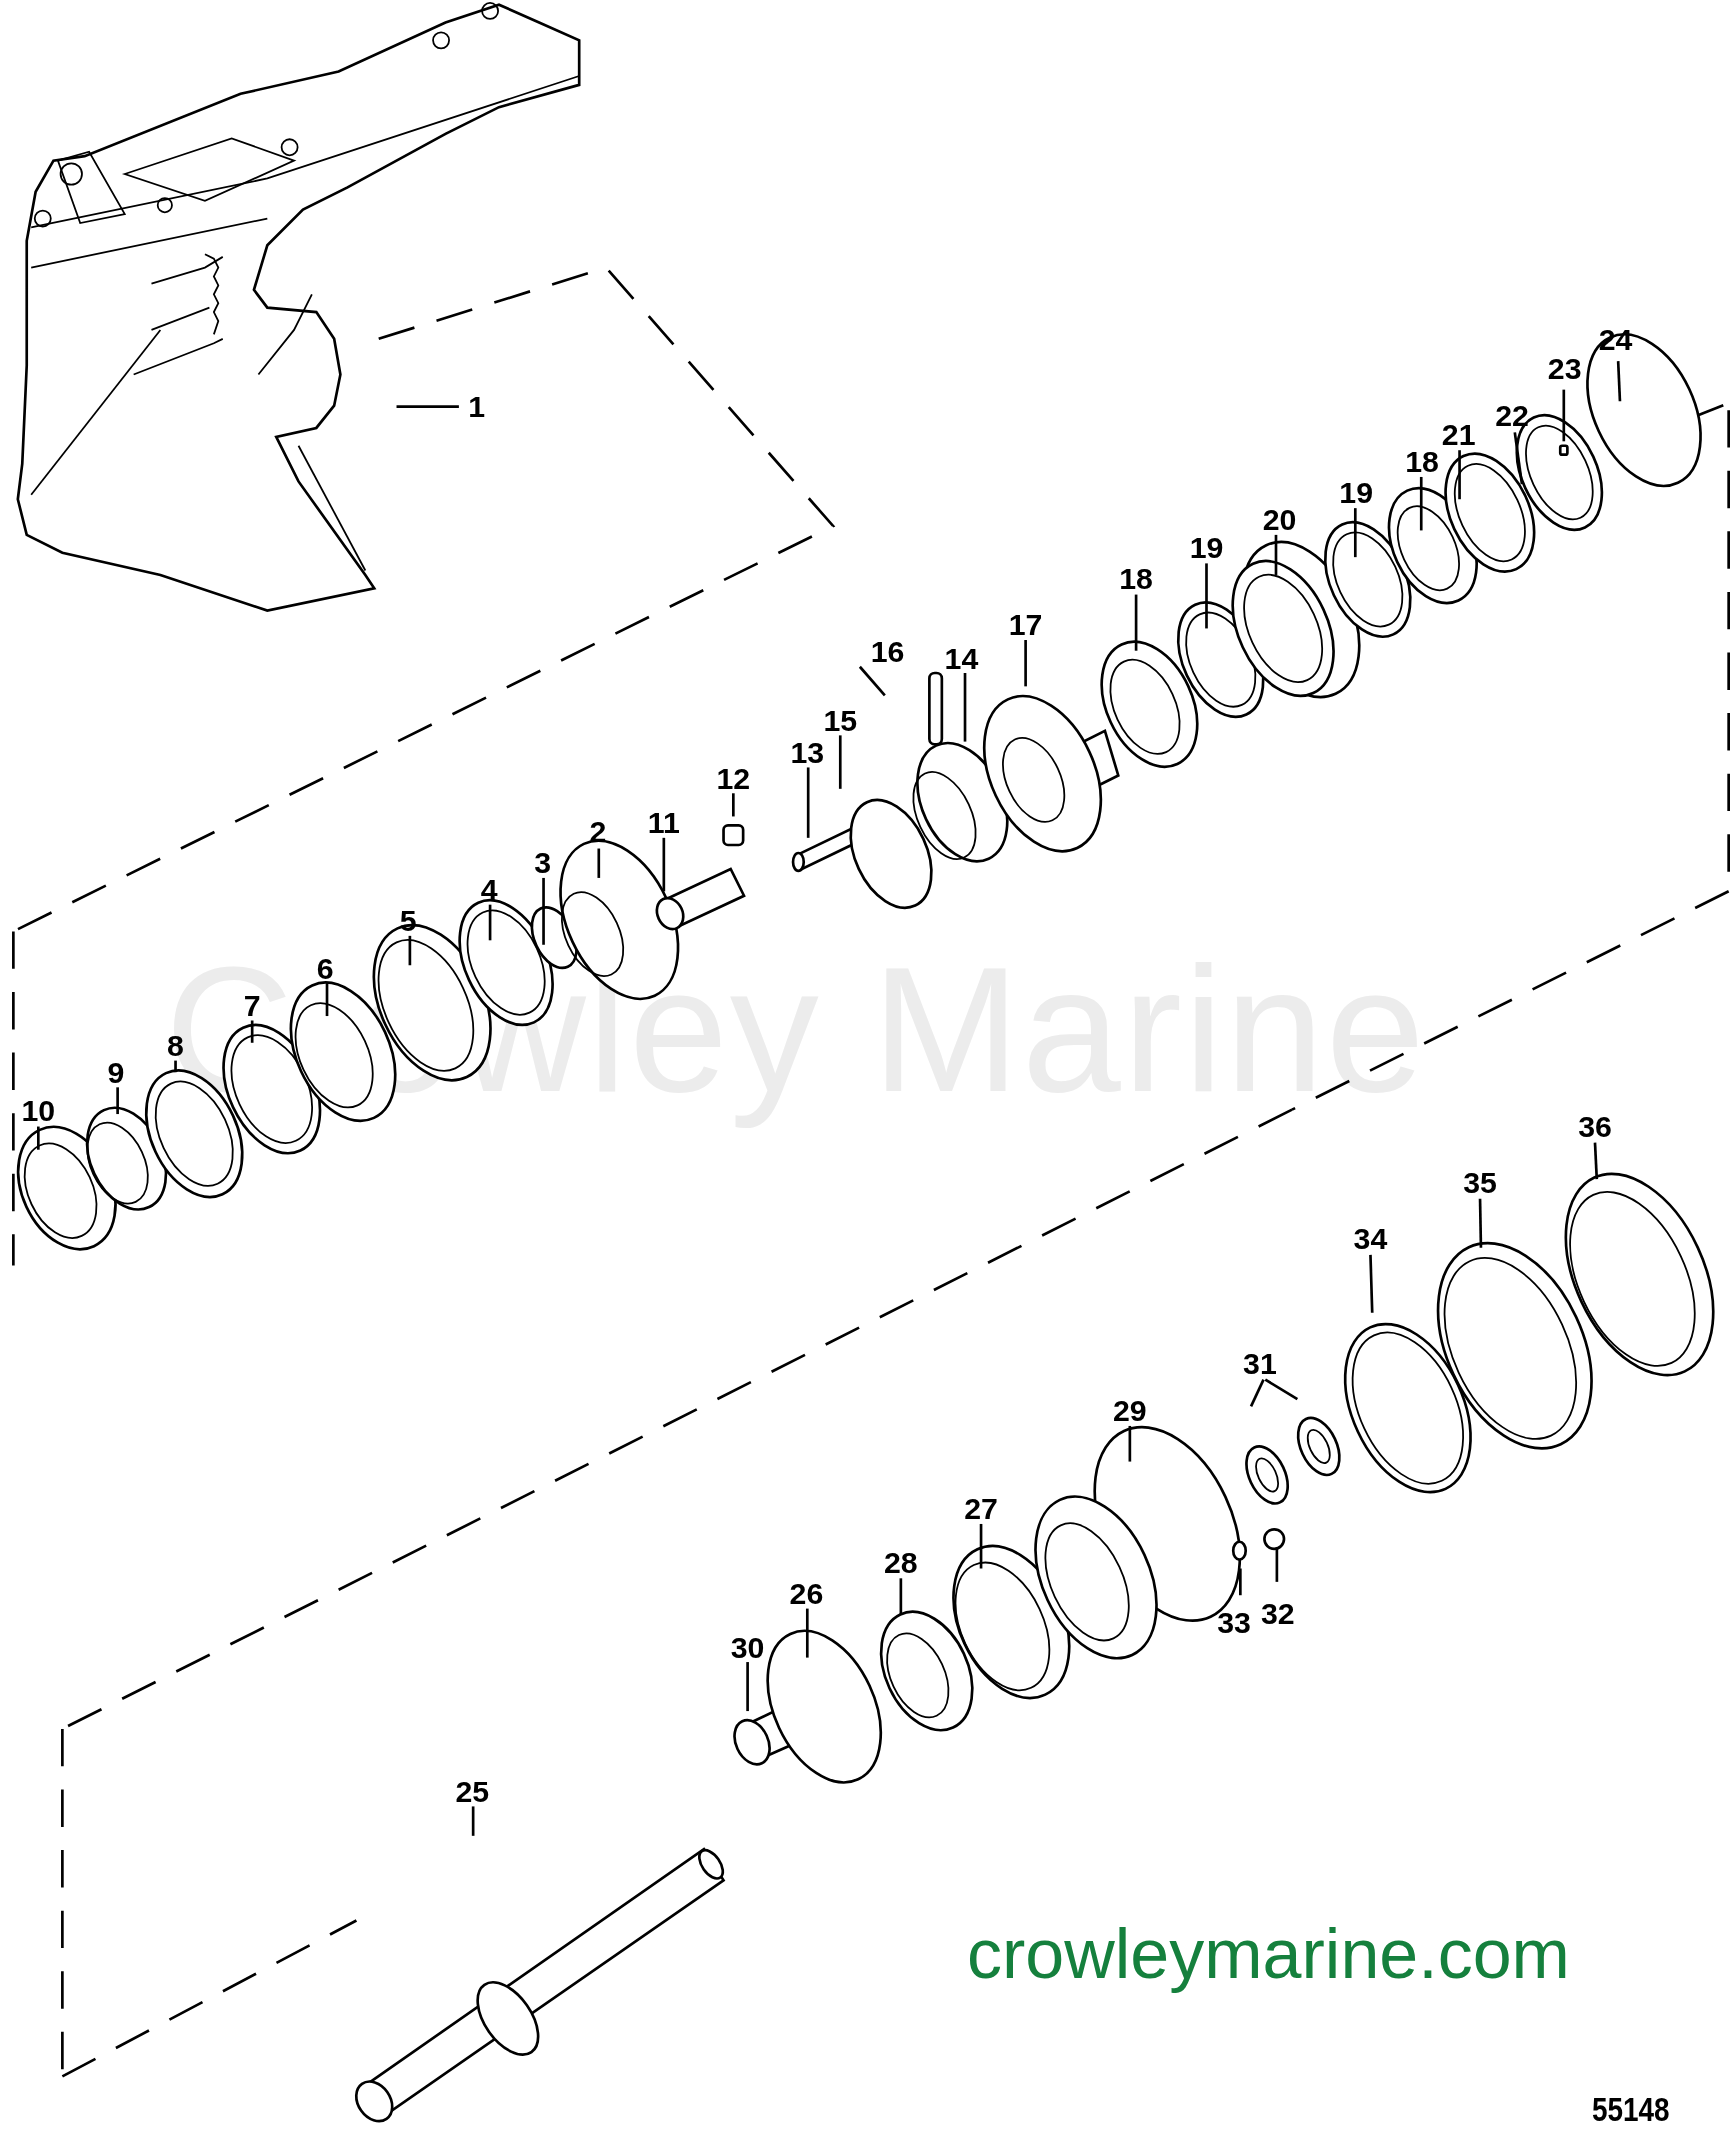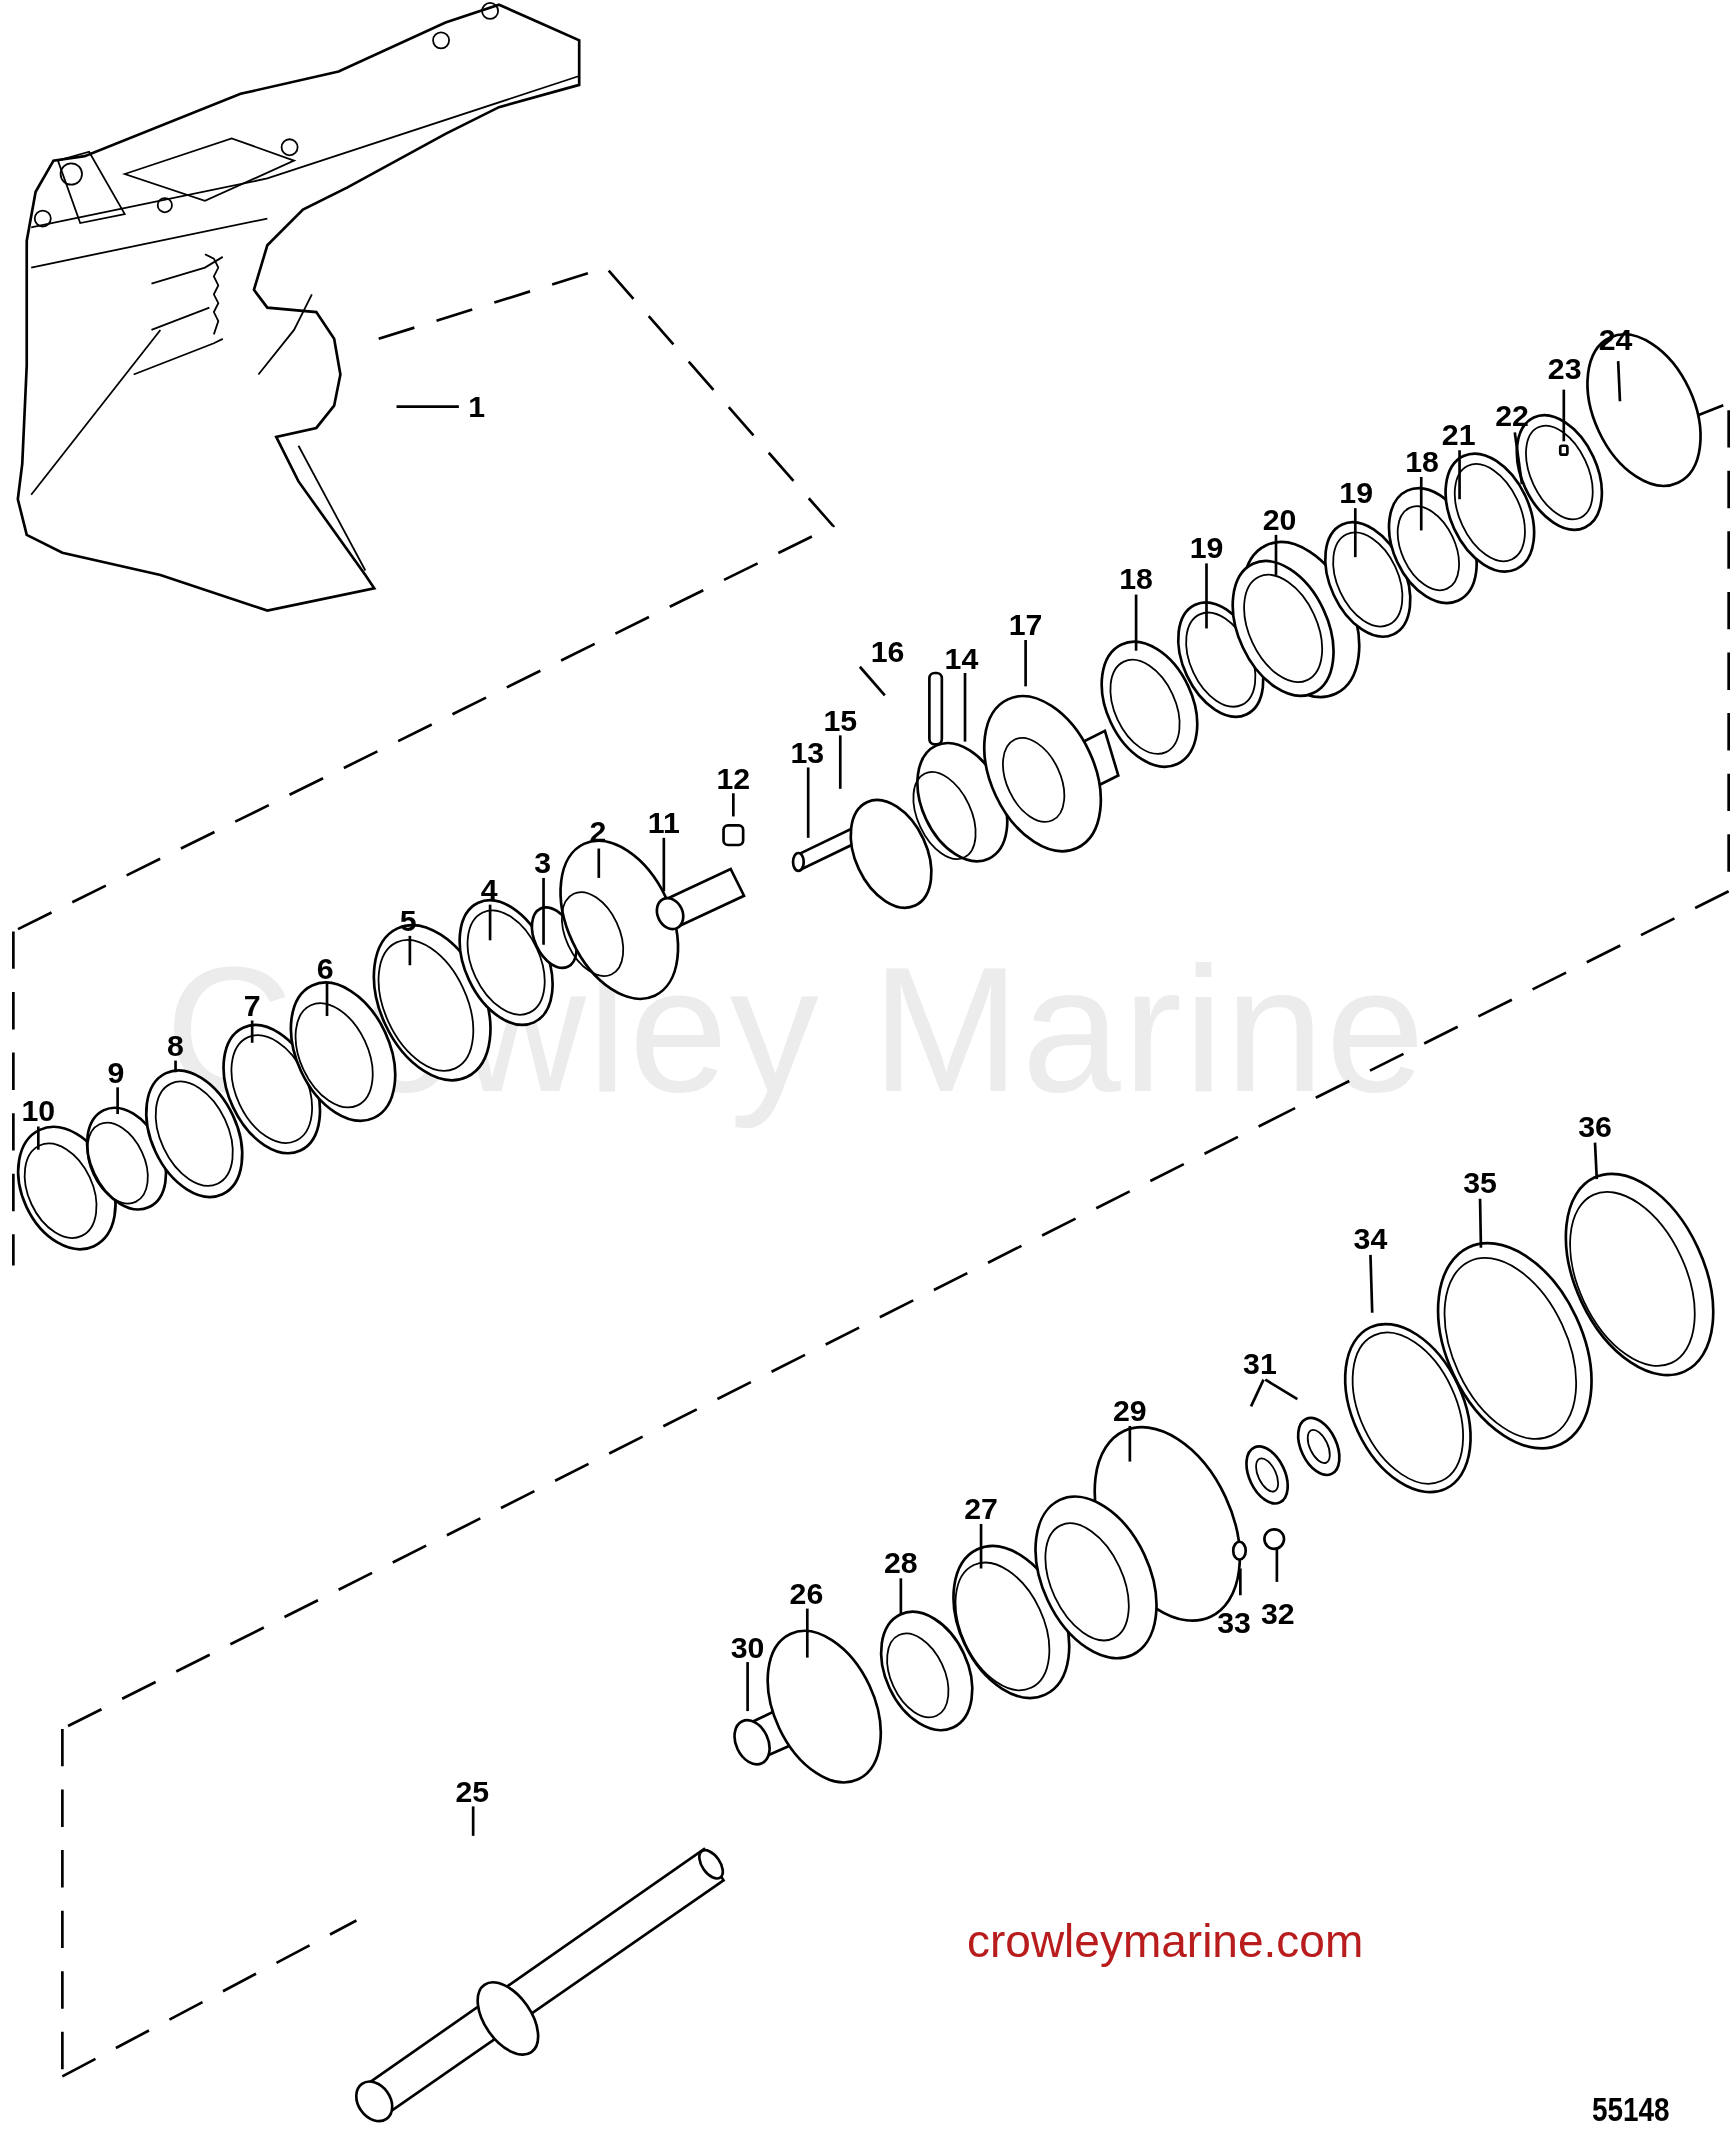--- a/index.html
+++ b/index.html
@@ -4,21 +4,21 @@
 <style>
   html, body { margin:0; padding:0; background:#ffffff; }
   body { width:1734px; height:2131px; position:relative; overflow:hidden; font-family:"Liberation Sans", sans-serif; }
   #diagram { position:absolute; left:0; top:0; width:1734px; height:2131px; }
   .callout { font-family:"Liberation Sans", sans-serif; font-weight:700; font-size:34px; fill:#000; text-anchor:middle; }
   .leader { stroke:#000; stroke-width:3; fill:none; }
   .part { stroke:#000; stroke-width:3; fill:#fff; }
   .part-thin { stroke:#000; stroke-width:2; fill:none; }
   .dash { stroke:#000; stroke-width:3; fill:none; stroke-dasharray:42 26; }
   .watermark { position:absolute; left:165px; top:927px; font-size:178px; color:#ececec; letter-spacing:1.8px; white-space:nowrap; font-family:"Liberation Sans", sans-serif; }
-  .site { position:absolute; left:967px; top:1914px; font-size:46px; color:#b91c1c; font-family:"Liberation Sans", sans-serif; white-space:nowrap; }
+  .site { position:absolute; left:967px; top:1914px; font-size:70px; color:#15803d; font-family:"Liberation Sans", sans-serif; white-space:nowrap; }
   .fignum { position:absolute; left:1592px; top:2090px; font-size:34px; font-weight:700; color:#000; font-family:"Liberation Sans", sans-serif; transform:scaleX(0.82); transform-origin:left top; }
 </style>
 </head>
 <body>
 
 <div class="watermark">Crowley Marine</div>
 
 <svg id="diagram" viewBox="0 0 1946 2391" xmlns="http://www.w3.org/2000/svg">
 
   <g>

